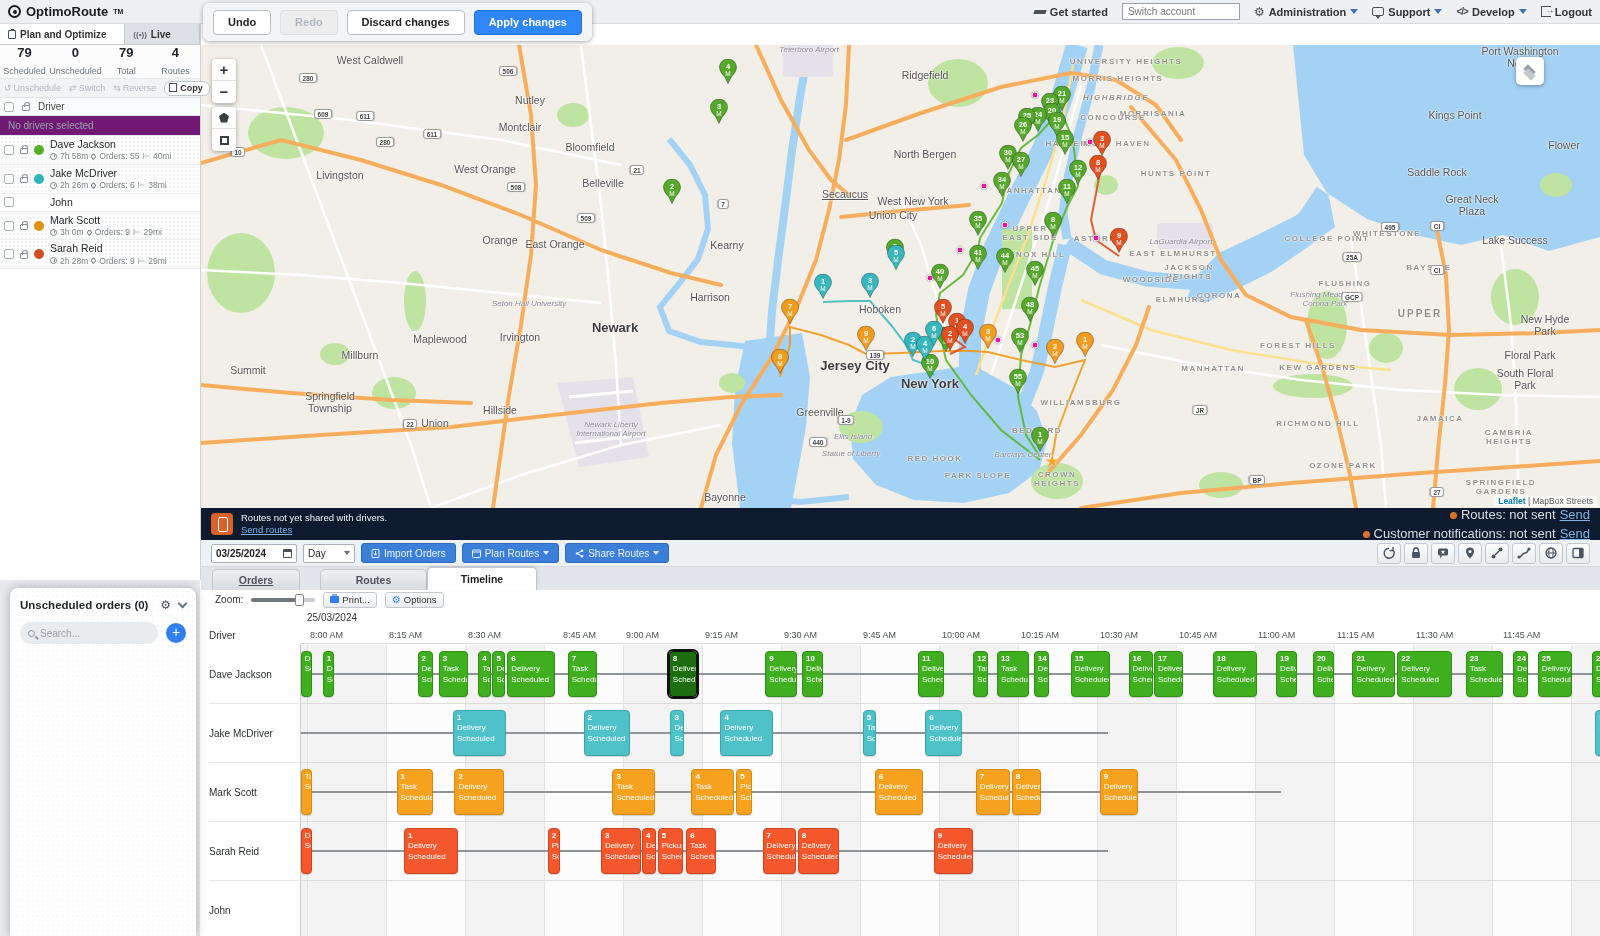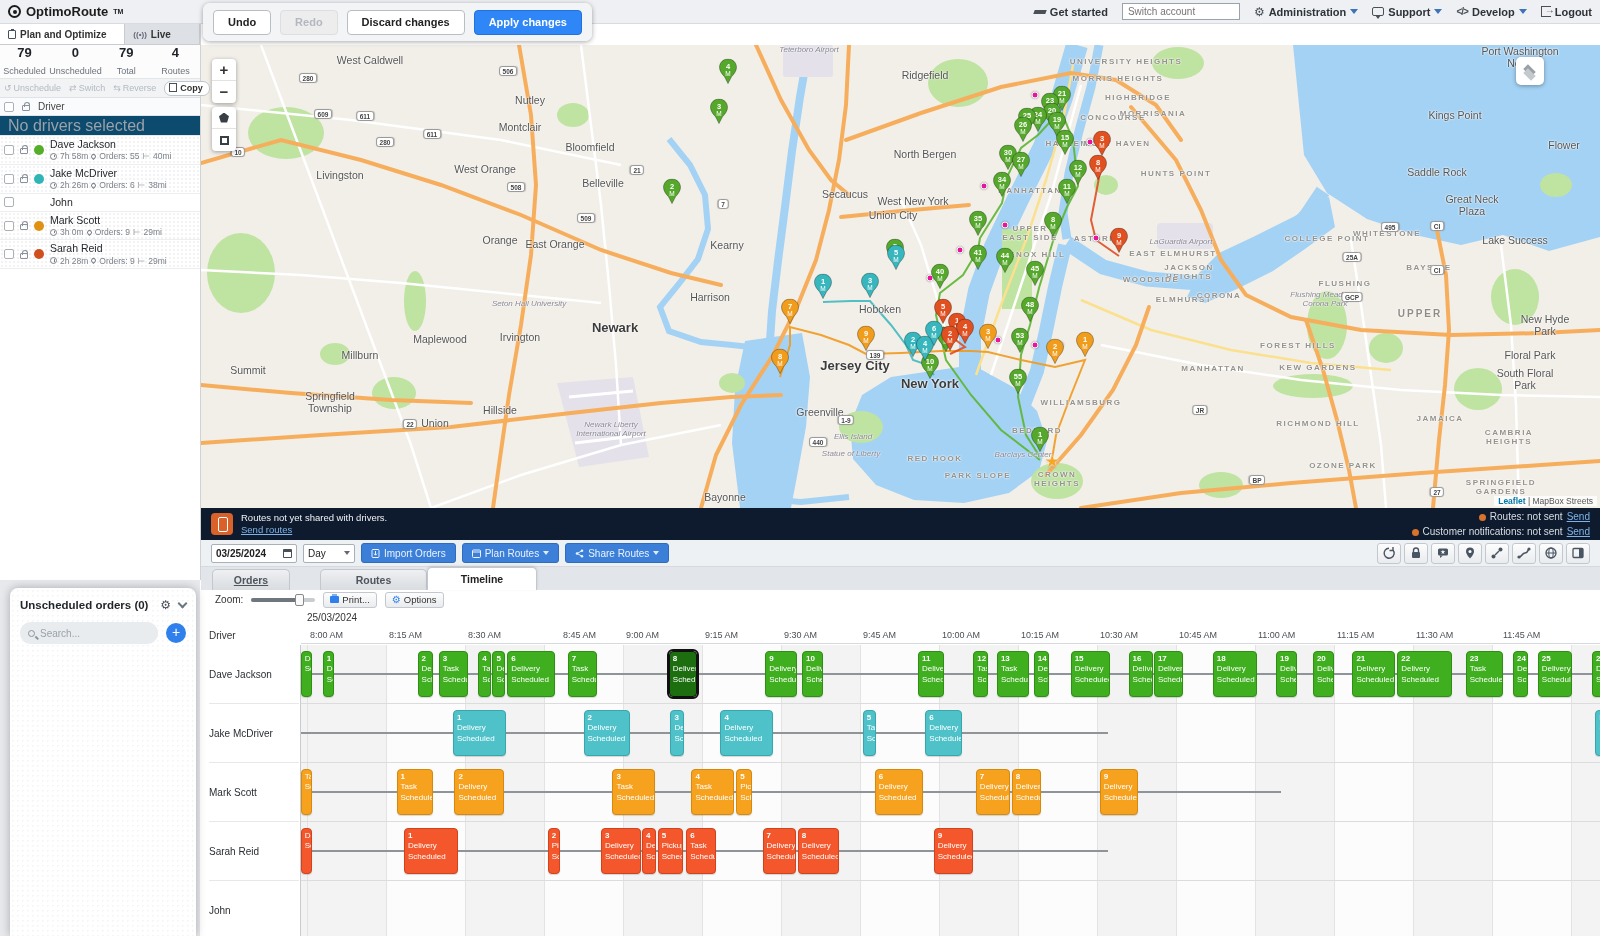--- a/index.html
+++ b/index.html
@@ -39,21 +39,21 @@
   .stats{display:flex;height:34px;align-items:center;background:#fcfcfd;border-bottom:1px solid #e3e6e9}
   .stat{text-align:center;flex:1}
   .stat b{display:block;font-size:13px;color:#1f2327}
   .stat span{font-size:9px;color:#6c737b}
   .side-actions{display:flex;align-items:center;height:19px;background:#f1f3f5;border-bottom:1px solid #dfe2e6;font-size:9px;color:#b4bac1;gap:8px;padding:0 4px}
   .side-action{display:flex;align-items:center;gap:2px}
   .copy-btn{margin-left:auto;display:flex;align-items:center;gap:3px;background:#fff;border:1px solid #bfc5cc;border-radius:7px;color:#333;font-weight:bold;height:15px;padding:0 6px;cursor:pointer}
   .copy-icon{width:6px;height:7px;border:1px solid #4a5057;position:relative}
   .copy-icon:before{content:"";position:absolute;left:-3px;top:-3px;width:6px;height:7px;border:1px solid #4a5057;background:#fff}
   .dtable-head{display:flex;align-items:center;height:18px;background:#fafbfc;border-bottom:1px solid #e1e4e8;font-size:10px;color:#444;padding:0 4px;gap:8px}
-  .no-drivers{height:20px;display:flex;align-items:center;padding:0 8px;font-size:16px;color:#9aa1a9;background:#0c4a6e;border-bottom:1px solid #e8eaed}
+  .no-drivers{height:20px;display:flex;align-items:center;padding:0 8px;font-size:10px;color:#9aa1a9;background:#701a75;border-bottom:1px solid #e8eaed}
   .drow{display:flex;align-items:center;padding:2px 4px;gap:6px;border-bottom:1px solid #eceef0;cursor:pointer}
   .drow.hatch{background-image:radial-gradient(rgba(60,80,110,.07) 1px,transparent 1px);background-size:4px 4px}
   .cb{width:10px;height:10px;border:1px solid #aab1b9;border-radius:2px;background:#fff;flex:none}
   .lock{width:8px;height:6px;border:1px solid #8a919b;border-radius:1px;position:relative;flex:none;margin-top:3px}
   .lock:before{content:"";position:absolute;top:-4px;left:1px;width:4px;height:4px;border:1px solid #8a919b;border-bottom:none;border-radius:3px 3px 0 0}
   .lock.nolock{visibility:hidden}
   .dot{width:10px;height:10px;border-radius:50%;flex:none}
   .dmain{display:flex;flex-direction:column;line-height:1.25}
   .dname{font-size:10.5px;color:#25292e}
   .ddet{font-size:8.5px;color:#7c828a;display:flex;align-items:center;gap:3px;white-space:nowrap}
@@ -99,21 +99,21 @@
   .layers-icon:before,.layers-icon:after{content:"";position:absolute;left:0;width:11px;height:11px;background:#9aa0a6;transform:rotate(45deg) scaleY(.6)}
   .layers-icon:after{top:4px;background:#c4c9ce}
   .attrib{position:absolute;right:3px;bottom:2px;background:rgba(255,255,255,.75);font-size:8.5px;color:#555;padding:0 4px;z-index:20}
   .attrib .leaflet{color:#0078a8;font-weight:bold}
   
   .darkbar{position:absolute;left:201px;top:508px;width:1399px;height:32px;background:#0e1b2e;display:flex;align-items:center;padding:0 10px;z-index:15}
   .phone-badge{width:22px;height:22px;background:#d9622b;border-radius:4px;position:relative;flex:none}
   .phone-badge:after{content:"";position:absolute;left:7px;top:4px;width:8px;height:13px;border:1.5px solid #fff;border-radius:2px}
   .darkbar-msg{margin-left:8px;font-size:9.5px;color:#f0f2f5;line-height:1.3}
   .darkbar-msg a{color:#7fb3e8;text-decoration:underline;cursor:pointer}
-  .darkbar-right{margin-left:auto;text-align:right;font-size:10px;color:#d8dde3;line-height:1.5}
+  .darkbar-right{margin-left:auto;text-align:right;font-size:13px;color:#d8dde3;line-height:1.5}
   .orange-dot{display:inline-block;width:7px;height:7px;border-radius:50%;background:#d9732b;margin-right:4px;vertical-align:middle}
   .send-link{color:#7fb3e8;text-decoration:underline;margin-left:4px;cursor:pointer}
   
   .actionbar{position:absolute;left:201px;top:540px;width:1399px;height:27px;background:#eef1f4;border-bottom:1px solid #d6dade;display:flex;align-items:center;padding:0 10px;gap:6px;z-index:15}
   .date-field{width:86px;height:19px;background:#fff;border:1px solid #a9b0b8;border-radius:2px;display:flex;align-items:center;font-size:10px;font-weight:bold;color:#222;padding:0 4px;gap:4px}
   .cal-icon{margin-left:auto;width:9px;height:9px;border:1.2px solid #4a5057;border-top:3px solid #4a5057;border-radius:1px}
   .day-select{width:52px;height:19px;background:#fff;border:1px solid #a9b0b8;border-radius:2px;display:flex;align-items:center;font-size:10px;color:#222;padding:0 4px;justify-content:space-between}
   .sel-caret{width:0;height:0;border-left:3.5px solid transparent;border-right:3.5px solid transparent;border-top:4px solid #667}
   .abtn{height:20px;background:#3b7fd9;border:1px solid #2f6cbd;border-radius:3px;color:#eaf2fc;font-size:10px;display:flex;align-items:center;gap:4px;padding:0 9px;cursor:pointer}
   .abtn .wcaret{width:0;height:0;border-left:3.5px solid transparent;border-right:3.5px solid transparent;border-top:4px solid #dfeafa}
@@ -410,21 +410,21 @@
         <div class="mlab town" style="left: 169px; top: 15px;">West Caldwell</div>
         <div class="mlab poi" style="left: 608px; top: 4px;">Teterboro Airport</div>
         <div class="mlab town" style="left: 724px; top: 30px;">Ridgefield</div>
         <div class="mlab town" style="left: 329px; top: 55px;">Nutley</div>
         <div class="mlab town" style="left: 319px; top: 82px;">Montclair</div>
         <div class="mlab town" style="left: 389px; top: 102px;">Bloomfield</div>
         <div class="mlab town" style="left: 284px; top: 124px;">West Orange</div>
         <div class="mlab town" style="left: 139px; top: 130px;">Livingston</div>
         <div class="mlab town" style="left: 402px; top: 138px;">Belleville</div>
         <div class="mlab town" style="left: 724px; top: 109px;">North Bergen</div>
-        <div class="mlab town" style="left: 644px; top: 149px;">Secaucus</div>
+        <div class="mlab town" style="left: 644px; top: 149px; text-decoration: underline;">Secaucus</div>
         <div class="mlab town" style="left: 712px; top: 156px;">West New York</div>
         <div class="mlab town" style="left: 692px; top: 170px;">Union City</div>
         <div class="mlab town" style="left: 299px; top: 195px;">Orange</div>
         <div class="mlab town" style="left: 354px; top: 199px;">East Orange</div>
         <div class="mlab town" style="left: 526px; top: 200px;">Kearny</div>
         <div class="mlab town" style="left: 509px; top: 252px;">Harrison</div>
         <div class="mlab town" style="left: 679px; top: 264px;">Hoboken</div>
         <div class="mlab city" style="left: 414px; top: 282px;">Newark</div>
         <div class="mlab town" style="left: 319px; top: 292px;">Irvington</div>
         <div class="mlab town" style="left: 239px; top: 294px;">Maplewood</div>
@@ -453,21 +453,21 @@
         <div class="mlab area" style="left: 829px; top: 145px;">MANHATTAN</div>
         <div class="mlab area" style="left: 829px; top: 188px;">UPPER
 EAST SIDE</div>
         <div class="mlab area" style="left: 833px; top: 209px;">LENOX HILL</div>
         <div class="mlab area" style="left: 896px; top: 193px;">ASTORIA</div>
         <div class="mlab area" style="left: 866px; top: 98px;">HARLEM</div>
         <div class="mlab area" style="left: 916px; top: 98px;">MOTT HAVEN</div>
         <div class="mlab area" style="left: 952px; top: 68px;">MORRISANIA</div>
         <div class="mlab area" style="left: 975px; top: 128px;">HUNTS POINT</div>
         <div class="mlab area" style="left: 912px; top: 72px;">CONCOURSE</div>
-        <div class="mlab area" style="left: 937px; top: 52px;">HIGHBRIDGE</div>
+        <div class="mlab area" style="left: 915px; top: 52px; font-style: italic;">HIGHBRIDGE</div>
         <div class="mlab area" style="left: 917px; top: 33px;">MORRIS HEIGHTS</div>
         <div class="mlab area" style="left: 925px; top: 16px;">UNIVERSITY HEIGHTS</div>
         <div class="mlab area" style="left: 988px; top: 227px;">JACKSON
 HEIGHTS</div>
         <div class="mlab area" style="left: 950px; top: 234px;">WOODSIDE</div>
         <div class="mlab area" style="left: 972px; top: 208px;">EAST ELMHURST</div>
         <div class="mlab area" style="left: 983px; top: 254px;">ELMHURST</div>
         <div class="mlab area" style="left: 1018px; top: 250px;">CORONA</div>
         <div class="mlab area" style="left: 1144px; top: 238px;">FLUSHING</div>
         <div class="mlab big-area" style="left: 1219px; top: 268px;">UPPER</div>
@@ -893,21 +893,21 @@
         <button class="ibtn">
           <svg width="14" height="14" viewBox="0 0 14 14">
             <rect x="2" y="2.5" width="10" height="9" rx="1" stroke="#4a5563" fill="none" stroke-width="1.3"></rect>
             <rect x="8" y="2.5" width="4" height="9" fill="#4a5563"></rect>
           </svg>
         </button>
       </div>
   </div>
 
   <div class="tabsrow" id="bottom-tabs">
-      <div class="btab" style="left: 11px; width: 78px; text-decoration: underline;">Orders</div>
+      <div class="btab" style="left: 11px; width: 88px; text-decoration: underline;">Orders</div>
       <div class="btab" style="left: 119px; width: 107px;">Routes</div>
       <div class="btab active" style="left: 226px; width: 110px;">Timeline</div>
     </div>
 
   <div class="timeline">
     <div class="tl-controls">
       <span class="tl-zoom-label">Zoom:</span>
       <span class="slider">
           <span class="fill"></span>
           <span class="handle"></span>

